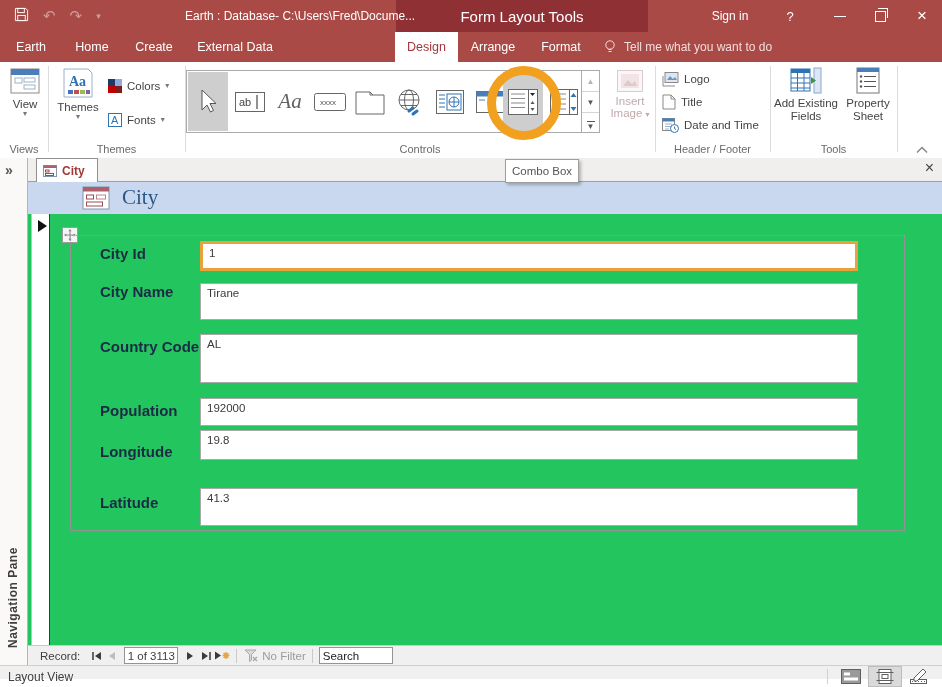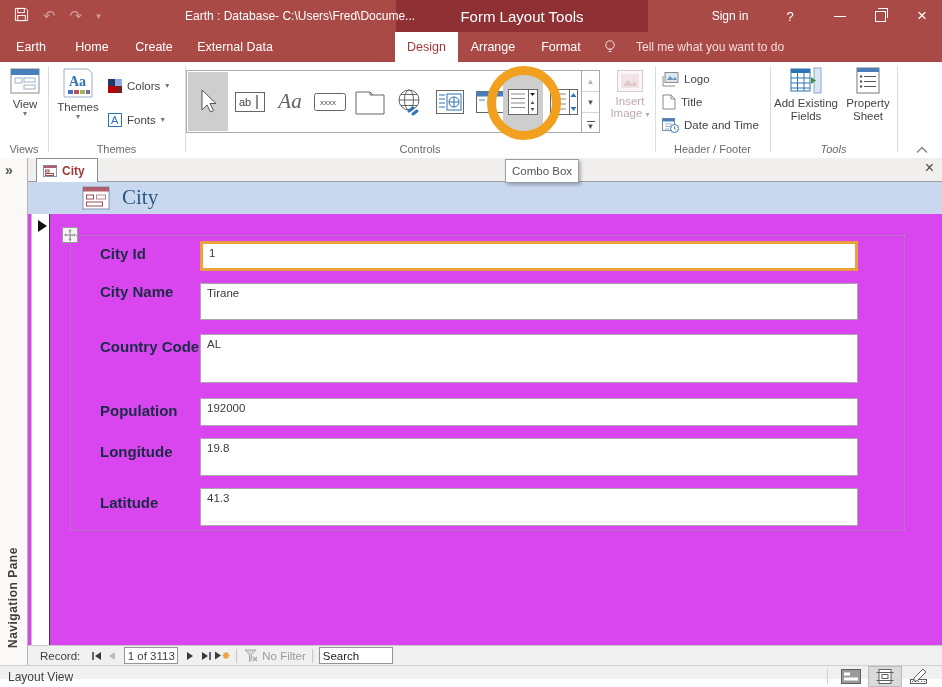--- a/index.html
+++ b/index.html
@@ -10,21 +10,21 @@
   .redblock{left:0;top:0;width:942px;height:62px;background:#A94A46;}
   .ctxbox{left:396px;top:0;width:252px;height:32px;background:#8E3034;color:#fff;
           font-size:15px;display:flex;align-items:center;justify-content:center;}
   .qat{left:14px;top:0;height:32px;display:flex;align-items:center;gap:14px;color:#fff;}
   .qat .dis{color:rgba(255,255,255,.45);font-size:15px;}
   .wintitle{left:185px;top:0;height:32px;display:flex;align-items:center;color:#fff;font-size:12px;}
   .winbtns{top:0;height:32px;display:flex;align-items:center;justify-content:center;color:#fff;}
   .tabrow{top:32px;height:30px;color:#fff;font-size:12.5px;}
   .rtab{position:absolute;top:0;height:30px;display:flex;align-items:center;justify-content:center;cursor:default;}
   .rtab.active{background:#ffffff;color:#A4373A;}
-  .tellme{position:absolute;left:604px;top:0;height:30px;display:flex;align-items:center;gap:20px;
+  .tellme{position:absolute;left:604px;top:0;height:30px;display:flex;align-items:center;gap:8px;
           color:#f2dcdc;font-size:12px;}
   
   .ribbon{left:0;top:62px;width:942px;height:96px;background:#fff;border-bottom:1px solid #d0d0d0;}
   .gsep{position:absolute;top:4px;height:86px;width:1px;background:#dcdcdc;}
   .glabel{position:absolute;top:81px;font-size:11px;color:#6b6b6b;text-align:center;}
   .bigbtn{position:absolute;display:flex;flex-direction:column;align-items:center;color:#444;font-size:11.5px;cursor:default;}
   .drop{font-size:8px;color:#777;line-height:8px;}
   .smallrow{position:absolute;display:flex;align-items:center;gap:5px;font-size:11.5px;color:#444;height:20px;}
   .gallery{position:absolute;left:186px;top:8px;width:414px;height:63px;background:#fff;border:1px solid #ababab;box-sizing:border-box;}
   .gcell{position:absolute;top:1px;height:59px;width:40px;display:flex;align-items:center;justify-content:center;}
@@ -43,21 +43,21 @@
   .doctab{position:absolute;left:36px;top:0;width:62px;height:24px;background:#fff;border:1px solid #8f8f8f;
           border-bottom:none;box-sizing:border-box;display:flex;align-items:center;gap:5px;padding-left:6px;
           font-size:12px;font-weight:bold;color:#9e3a38;}
   .closex{position:absolute;right:8px;top:1px;font-size:16px;color:#444;cursor:default;}
   .navpane{left:0;top:158px;width:28px;height:507px;background:#faf9f8;border-right:1px solid #b5b5b5;box-sizing:border-box;}
   .expandbtn{position:absolute;left:5px;top:4px;font-size:14px;font-weight:bold;color:#555;}
   .navlabel{position:absolute;left:0px;top:340px;width:26px;height:200px;display:flex;align-items:center;justify-content:center;
             writing-mode:vertical-rl;transform:rotate(180deg);font-size:12px;font-weight:bold;color:#433c3c;letter-spacing:.5px;}
   .formheader{left:28px;top:182px;width:914px;height:32px;background:#C9D8EE;}
   .formtitle{position:absolute;left:94px;top:3px;font-family:"Liberation Serif",serif;font-size:21px;color:#2A5784;}
-  .formbody{left:28px;top:214px;width:914px;height:431px;background:#d946ef;}
+  .formbody{left:28px;top:214px;width:914px;height:431px;background:#22c55e;}
   .recsel{position:absolute;left:3px;top:0;width:19px;height:431px;background:#fff;
           border-left:1px solid #c0c0c0;border-right:1px solid #3a3a3a;box-sizing:border-box;}
   .rectri{position:absolute;left:6px;top:6px;width:0;height:0;border-left:9px solid #111;
           border-top:6px solid transparent;border-bottom:6px solid transparent;}
   .movehandle{position:absolute;left:34px;top:13px;width:16px;height:16px;background:#f5f5f5;border:1px solid #9b9b9b;
               box-sizing:border-box;display:flex;align-items:center;justify-content:center;}
   .dotted{position:absolute;left:42px;top:21px;width:835px;height:296px;border:1px dotted #9b9b9b;box-sizing:border-box;}
   .fieldlabel{position:absolute;left:72px;width:120px;font-weight:bold;font-size:15px;color:#1c2b45;}
   .fieldbox{position:absolute;left:172px;width:658px;background:#fff;border:1px solid #a9a9a9;
             font-size:11.5px;color:#3a3a3a;padding:3px 6px;box-sizing:border-box;}
@@ -314,21 +314,21 @@
       <svg width="24" height="27" viewBox="0 0 24 27">
         <rect x="1" y="1" width="22" height="25" fill="#fff" stroke="#777"></rect>
         <rect x="1" y="1" width="22" height="4" fill="#4a7ebb"></rect>
         <circle cx="5" cy="9.5" r="1.2" fill="#555"></circle>
           <circle cx="5" cy="14.5" r="1.2" fill="#555"></circle>
           <circle cx="5" cy="19.5" r="1.2" fill="#555"></circle>
         <path d="M8 9.5h12M8 14.5h12M8 19.5h12" stroke="#555" fill="none"></path>
       </svg>
       <span style="margin-top:3px;line-height:13px;">Property Sheet</span>
     </div>
-    <div class="glabel" style="left:770px;width:127px;font-style:italic;">Tools</div>
+    <div class="glabel" style="left:770px;width:127px;">Tools</div>
     <div class="gsep" style="left:897px;"></div>
 
     <div class="abs" style="left:916px;top:78px;">
       <svg width="12" height="8" viewBox="0 0 12 8">
         <path d="M1 6.5L6 1.5l5 5" fill="none" stroke="#888" stroke-width="1.5"></path>
       </svg>
     </div>
   </div>
 
   <div class="abs circle"></div>
@@ -381,21 +381,21 @@
     <div class="fieldlabel" style="top:69px;">City Name</div>
     <div class="fieldbox" style="top:69px;height:37px;">Tirane</div>
 
     <div class="fieldlabel" style="top:124px;">Country Code</div>
     <div class="fieldbox" style="top:120px;height:49px;">AL</div>
 
     <div class="fieldlabel" style="top:188px;">Population</div>
     <div class="fieldbox" style="top:184px;height:28px;">192000</div>
 
     <div class="fieldlabel" style="top:229px;">Longitude</div>
-    <div class="fieldbox" style="top:224px;height:38px;">19.8</div>
+    <div class="fieldbox" style="top:216px;height:30px;">19.8</div>
 
     <div class="fieldlabel" style="top:280px;">Latitude</div>
     <div class="fieldbox" style="top:274px;height:38px;">41.3</div>
   </div>
 
   <div class="abs recordnav">
     <span style="margin-left:12px">Record:</span>
     <span class="navbtn" style="margin-left:8px">
       <svg width="11" height="10" viewBox="0 0 11 10">
           <path d="M2 1v8" stroke="#3a3a3a" stroke-width="1.5"></path>

